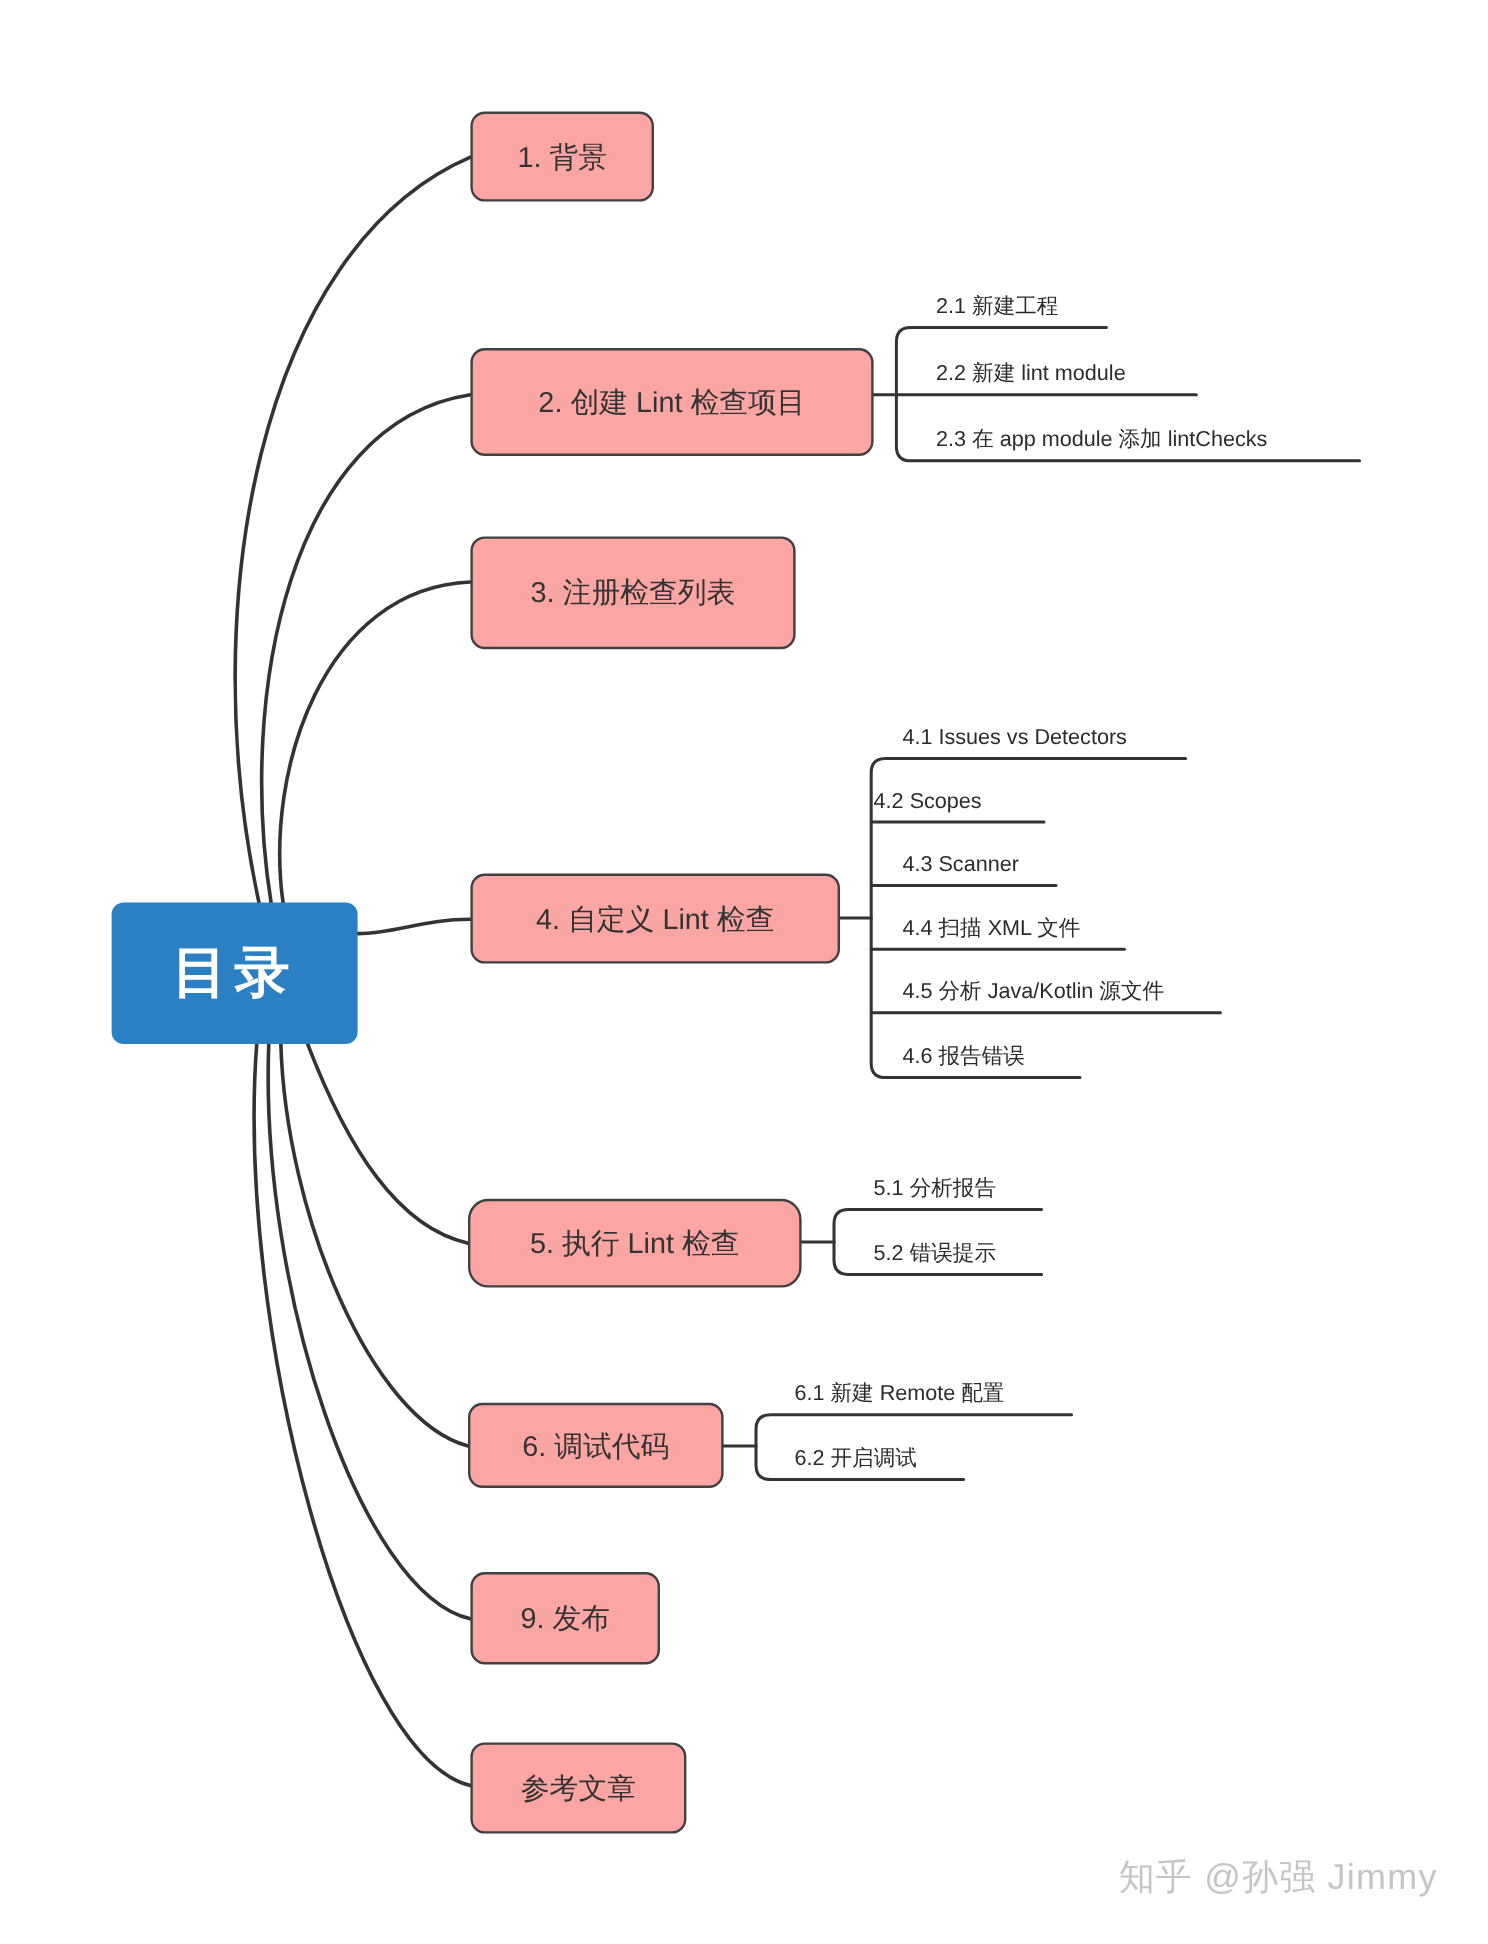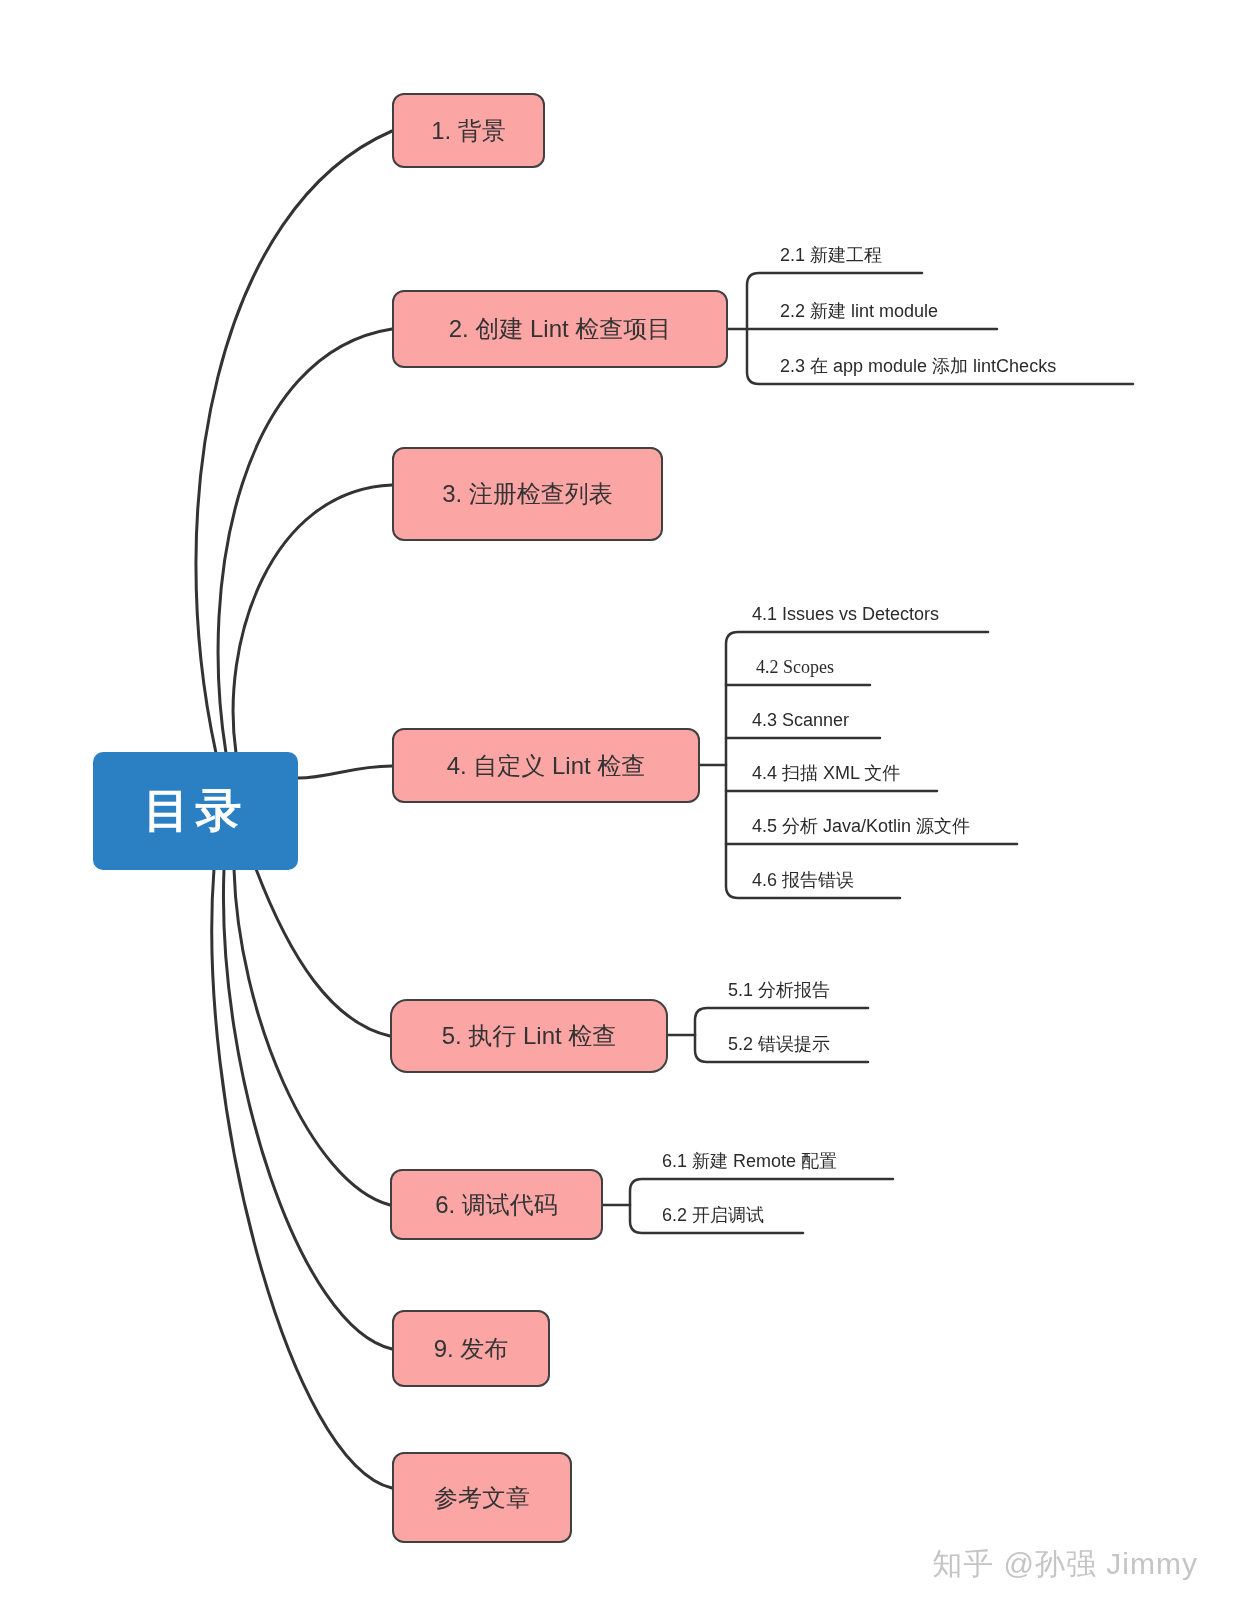--- a/index.html
+++ b/index.html
@@ -77,34 +77,34 @@
     <path class="sub" d="M695,1035 V1050 Q695,1062 707,1062 H868"></path>
 
     <path class="sub" d="M603,1205 H630"></path>
     <path class="sub" d="M630,1205 V1191 Q630,1179 642,1179 H893"></path>
     <path class="sub" d="M630,1205 V1221 Q630,1233 642,1233 H803"></path>
   </svg>
 
   <div class="node root" style="left:93px;top:752px;width:205px;height:118px;">目录</div>
 
   <div class="node" style="left:392px;top:93px;width:153px;height:75px;">1. 背景</div>
-  <div class="node" style="left:392px;top:290px;width:336px;height:78px;">2. 创建 Lint 检查项目</div>
+  <div class="node" style="left:392px;top:290px;width:336px;height:90px;">2. 创建 Lint 检查项目</div>
   <div class="node" style="left:392px;top:447px;width:271px;height:94px;">3. 注册检查列表</div>
   <div class="node" style="left:392px;top:728px;width:308px;height:75px;">4. 自定义 Lint 检查</div>
   <div class="node" style="left:390px;top:999px;width:278px;height:74px;border-radius:17px;">5. 执行 Lint 检查</div>
   <div class="node" style="left:390px;top:1169px;width:213px;height:71px;">6. 调试代码</div>
   <div class="node" style="left:392px;top:1310px;width:158px;height:77px;">9. 发布</div>
-  <div class="node" style="left:392px;top:1452px;width:180px;height:91px;">参考文章</div>
+  <div class="node" style="left:392px;top:1452px;width:180px;height:76px;">参考文章</div>
 
   <div class="leaf" style="left:780px;top:238px;">2.1 新建工程</div>
   <div class="leaf" style="left:780px;top:294px;">2.2 新建 lint module</div>
   <div class="leaf" style="left:780px;top:349px;">2.3 在 app module 添加 lintChecks</div>
 
   <div class="leaf" style="left:752px;top:597px;">4.1 Issues vs Detectors</div>
-  <div class="leaf" style="left:756px;top:650px;font-family:Liberation Serif, serif;">4.2 Scopes</div>
+  <div class="leaf" style="left:728px;top:650px;">4.2 Scopes</div>
   <div class="leaf" style="left:752px;top:703px;">4.3 Scanner</div>
   <div class="leaf" style="left:752px;top:756px;">4.4 扫描 XML 文件</div>
   <div class="leaf" style="left:752px;top:809px;">4.5 分析 Java/Kotlin 源文件</div>
   <div class="leaf" style="left:752px;top:863px;">4.6 报告错误</div>
 
   <div class="leaf" style="left:728px;top:973px;">5.1 分析报告</div>
   <div class="leaf" style="left:728px;top:1027px;">5.2 错误提示</div>
 
   <div class="leaf" style="left:662px;top:1144px;">6.1 新建 Remote 配置</div>
   <div class="leaf" style="left:662px;top:1198px;">6.2 开启调试</div>

